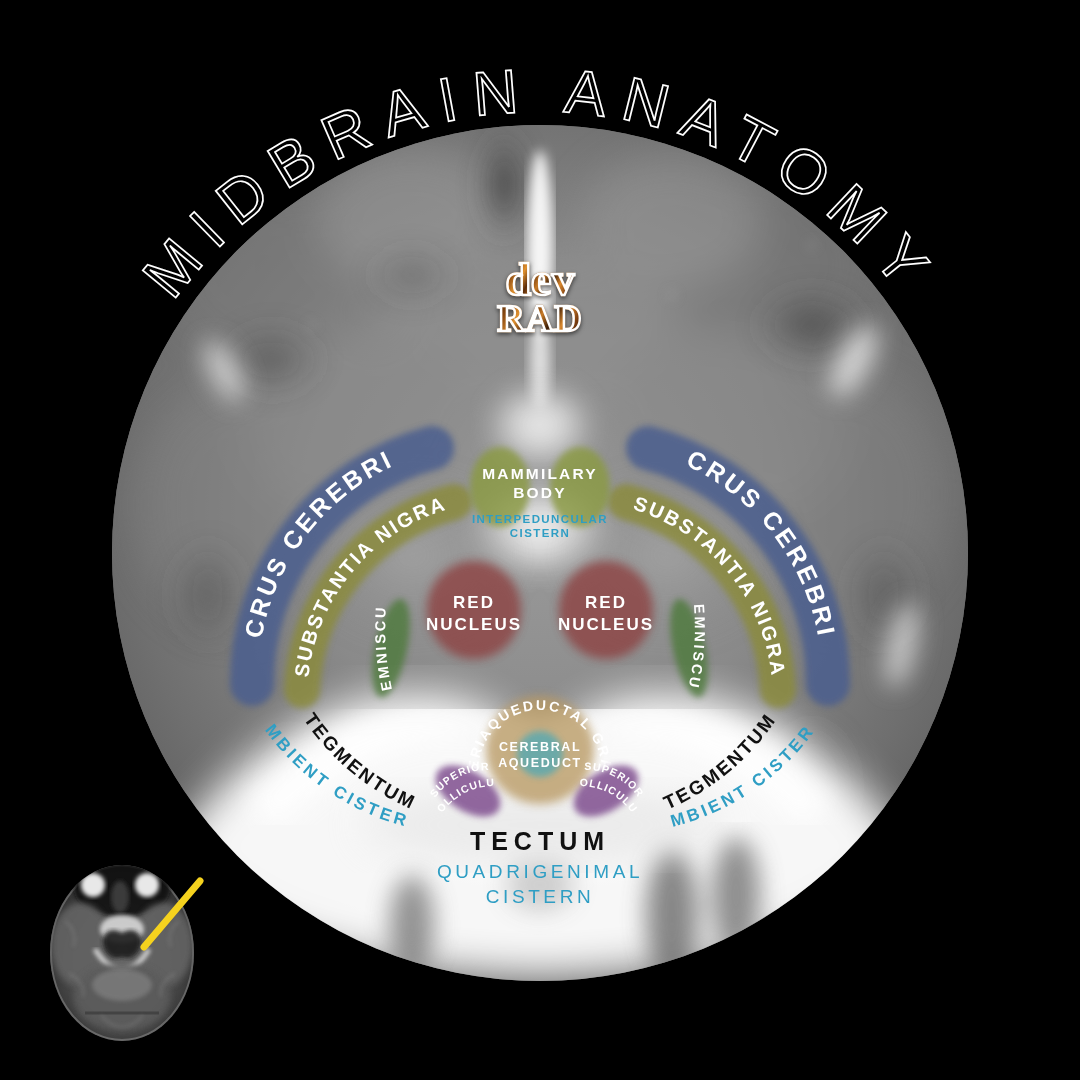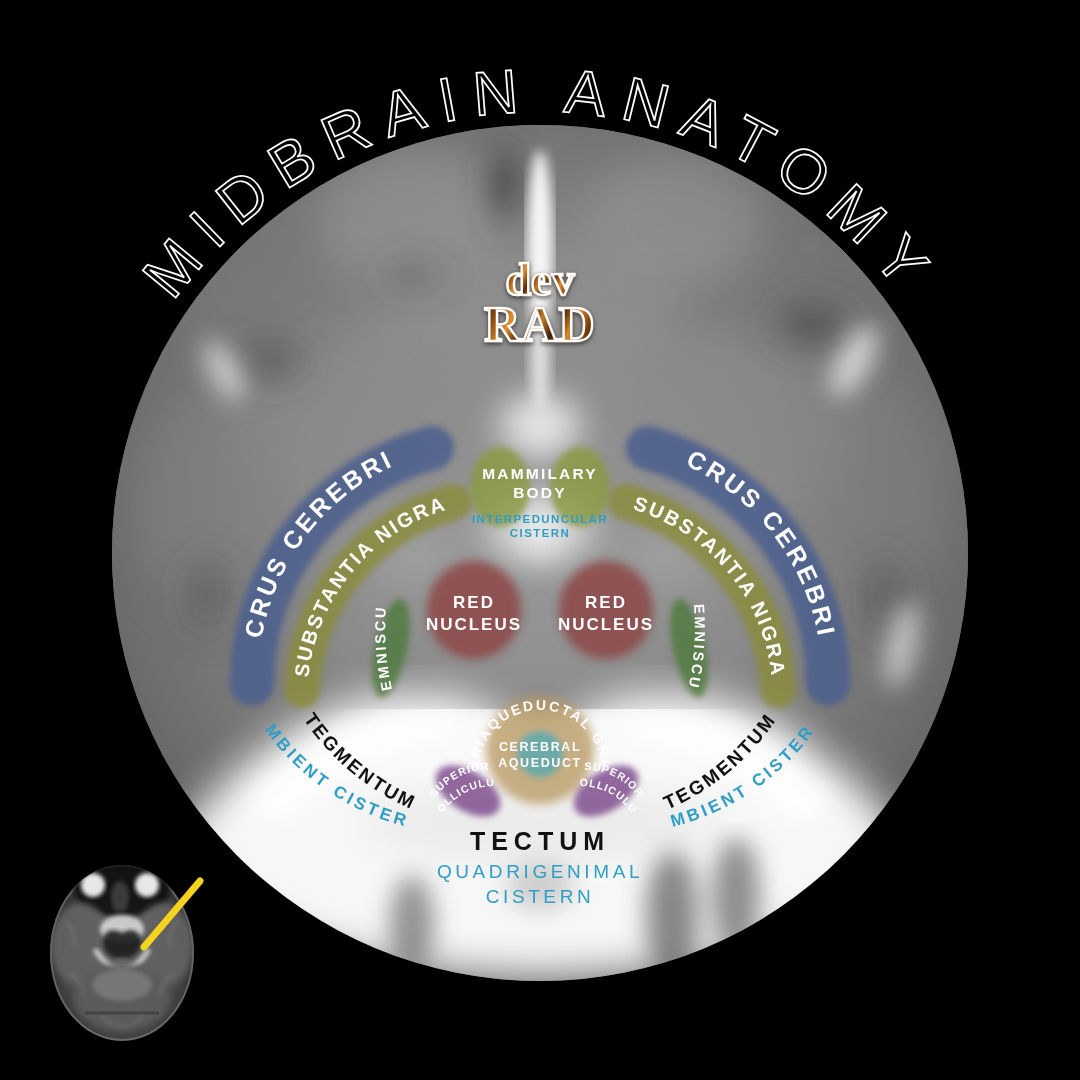--- a/index.html
+++ b/index.html
@@ -20,21 +20,21 @@
     font-size:62px;letter-spacing:15px;font-weight:300;
     fill:none;stroke:#ffffff;stroke-width:1.7px;
   }
 
   
   #logo{
     position:absolute;left:465px;top:259px;width:150px;text-align:center;
     line-height:0.92;pointer-events:none;
   }
   #logo .l1{font-family:"Liberation Serif",serif;font-weight:bold;font-size:46px;}
-  #logo .l2{font-family:"Liberation Serif",serif;font-weight:bold;font-size:50px;letter-spacing:1px;}
+  #logo .l2{font-family:"Liberation Serif",serif;font-weight:bold;font-size:38px;letter-spacing:1px;}
   .logoword{
     display:inline-block;
     background:linear-gradient(118deg,#3b1d07 0%,#8a4a12 14%,#e0912f 27%,#5c2c09 38%,
                #c87a26 50%,#3a1c06 62%,#d9872c 74%,#7a3d10 86%,#2e1505 100%);
     -webkit-background-clip:text;background-clip:text;color:transparent;
     -webkit-text-stroke:2.4px #ffffff;
     paint-order:stroke fill;
     filter:drop-shadow(0 2px 2px rgba(0,0,0,.55));
   }
 

